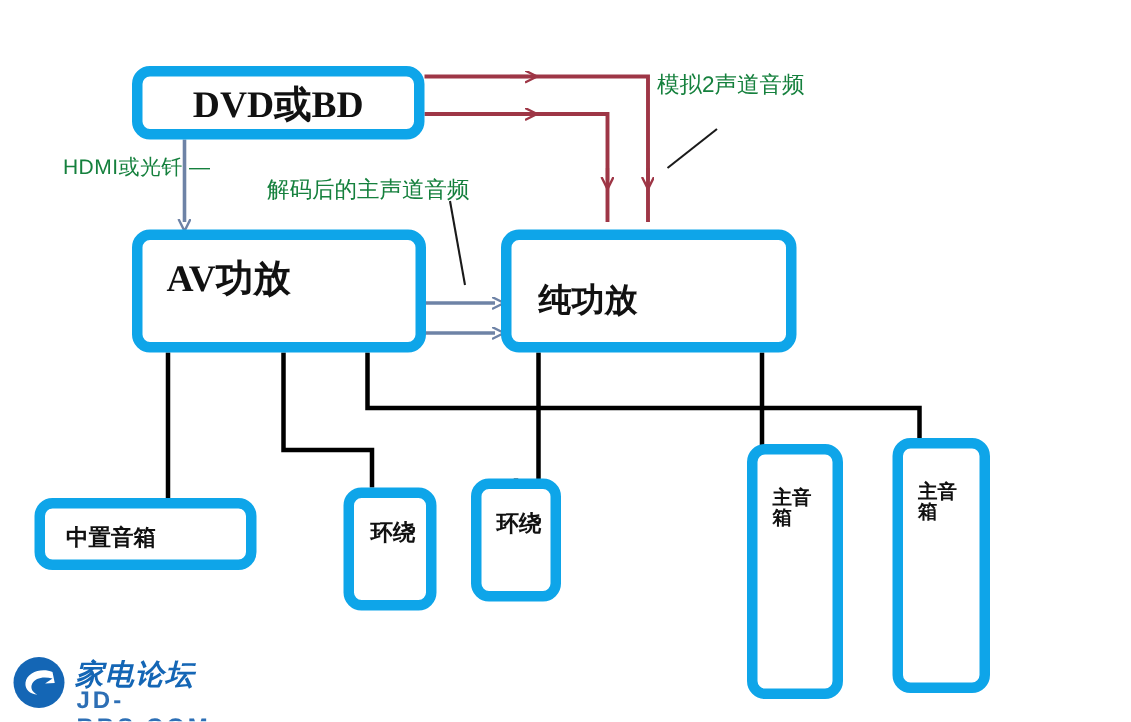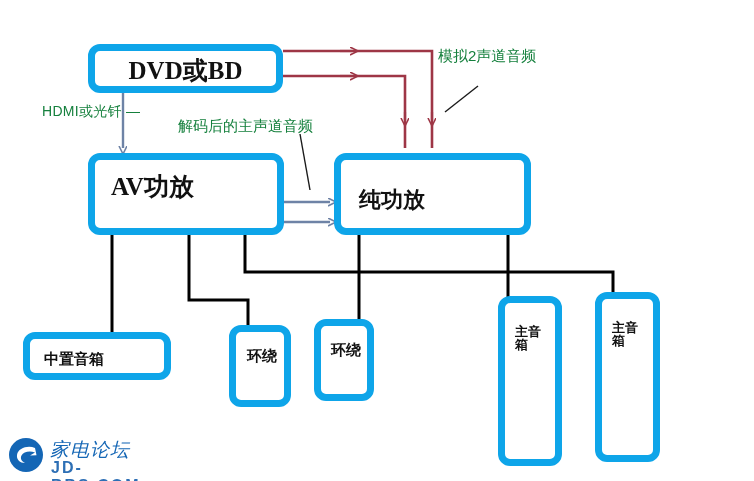--- a/index.html
+++ b/index.html
@@ -103,21 +103,21 @@
     top: 436px;
     width: 150px;
     height: 40px;
     z-index: 5;
   }
   #watermark .wm-text {
     position: absolute;
     left: 42px;
     top: 1px;
     font-size: 19px;
-    font-weight: normal;
+    font-weight: bold;
     font-style: italic;
     color: #1466b5;
     letter-spacing: 1px;
   }
   #watermark .wm-sub {
     position: absolute;
     left: 43px;
     top: 23px;
     font-size: 16px;
     font-weight: bold;

